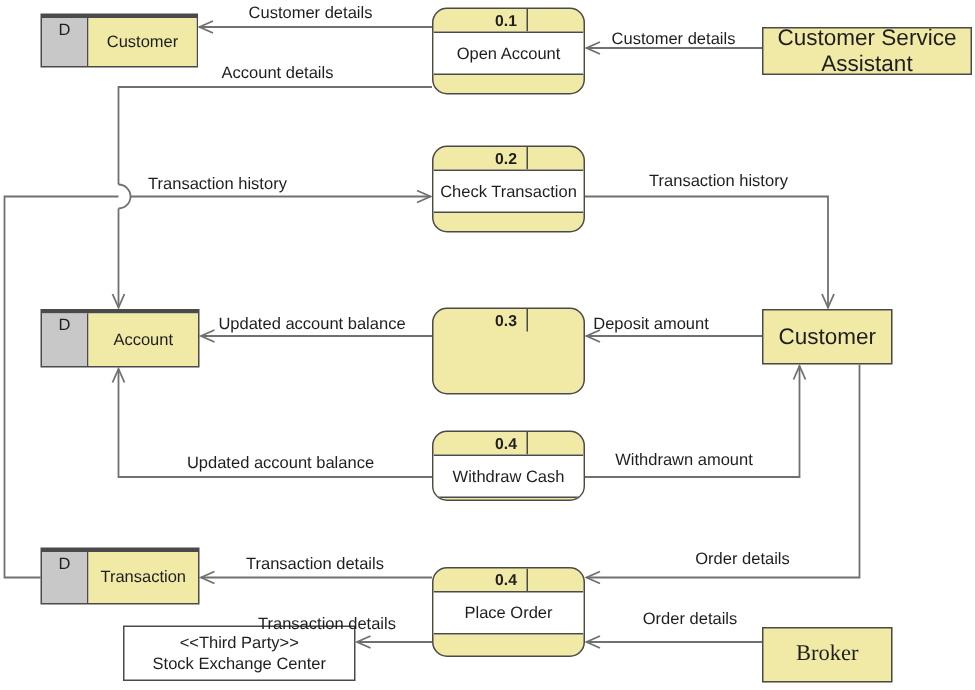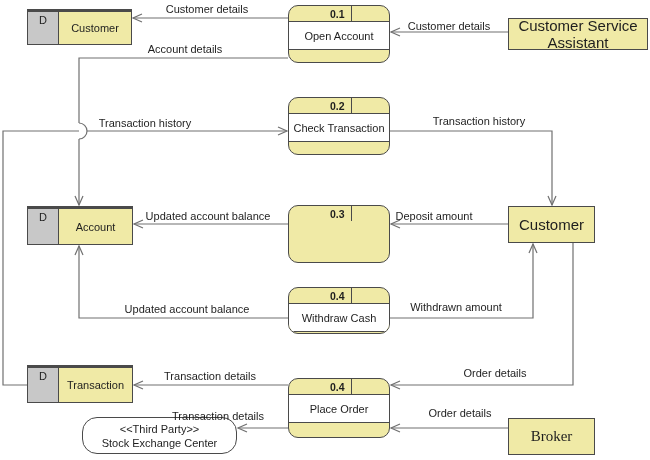--- a/index.html
+++ b/index.html
@@ -118,21 +118,21 @@
         <div class="proc-num">0.4</div>
       </div>
     <div class="proc-mid">Place Order</div>
     <div class="proc-bot"></div>
   </div>
 
   <div class="entity" style="left:508px;top:18px;width:140px;height:32px;">Customer Service Assistant</div>
   <div class="entity" style="left:508px;top:206px;width:87px;height:37px;">Customer</div>
   <div class="entity" style="left:508px;top:418px;width:87px;height:37px;font-family:Liberation Serif, serif;">Broker</div>
 
-  <div class="tp" style="left:82px;top:417px;width:155px;height:37px;border-radius:15px;">
+  <div class="tp" style="left:82px;top:417px;width:155px;height:37px;">
     <div>&lt;&lt;Third Party&gt;&gt;</div>
     <div>Stock Exchange Center</div>
   </div>
 
   <span class="flabel" style="left:207px;top:3px;">Customer details</span>
   <span class="flabel" style="left:449px;top:20px;">Customer details</span>
   <span class="flabel" style="left:185px;top:43px;">Account details</span>
   <span class="flabel" style="left:145px;top:117px;">Transaction history</span>
   <span class="flabel" style="left:479px;top:115px;">Transaction history</span>
   <span class="flabel" style="left:208px;top:210px;">Updated account balance</span>

